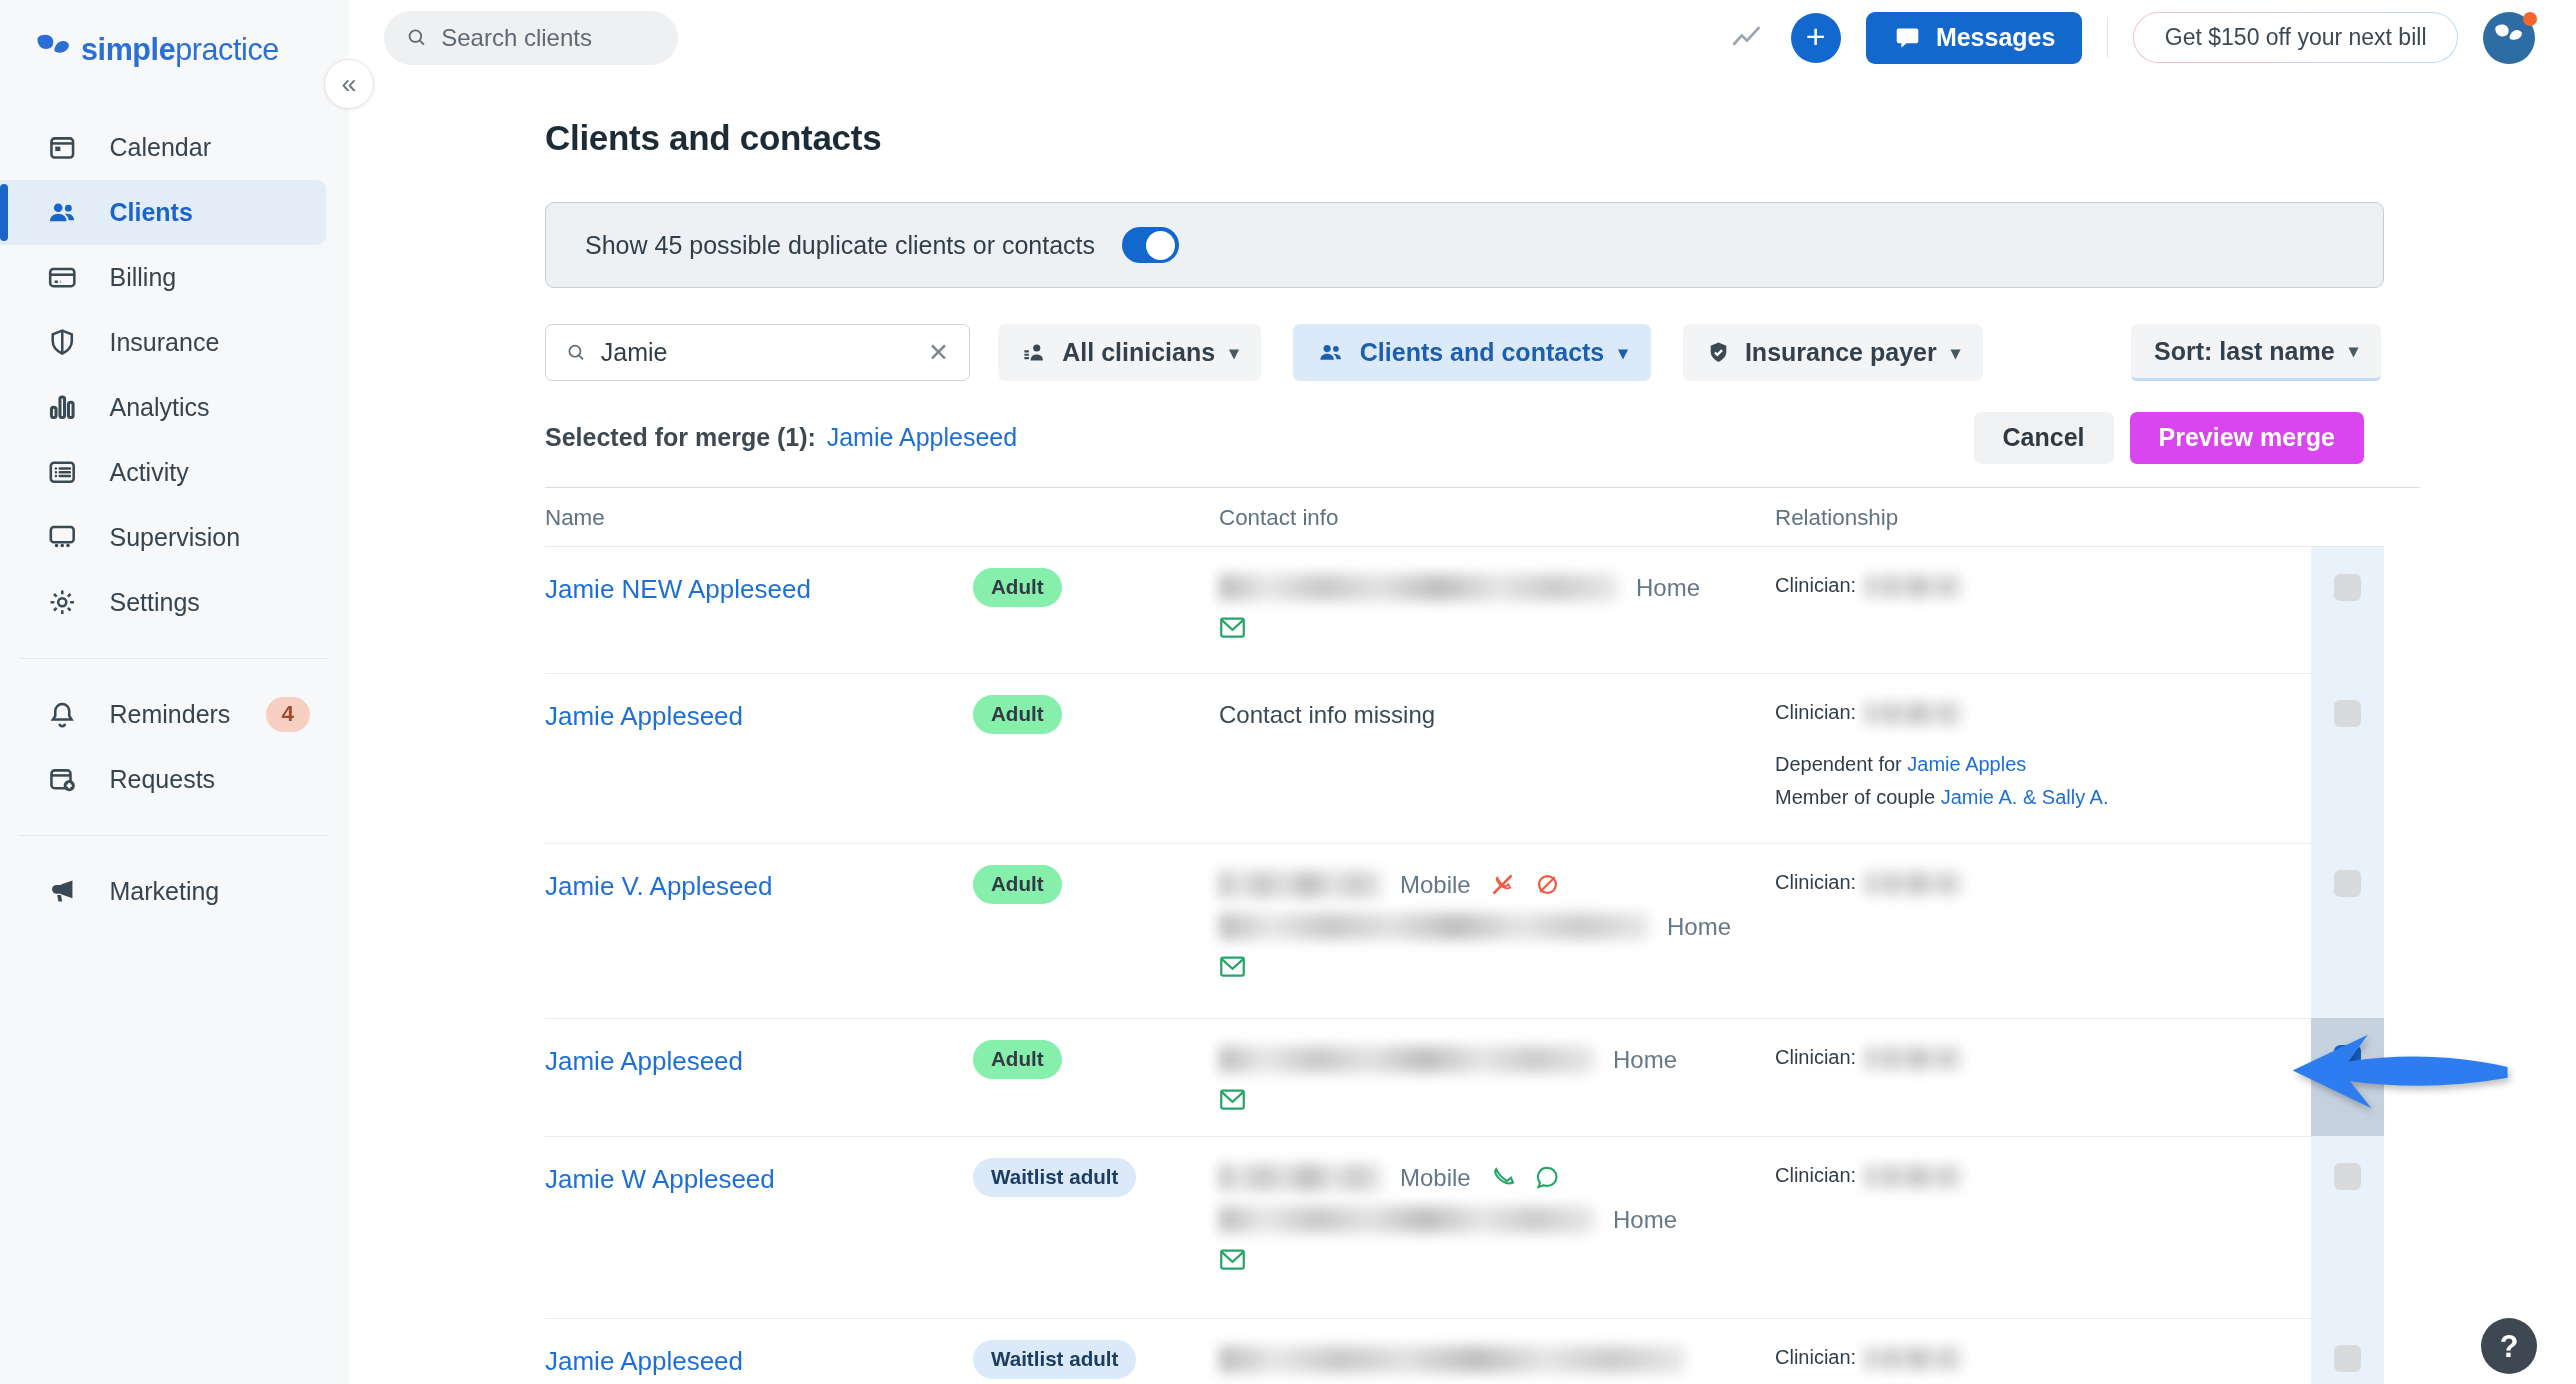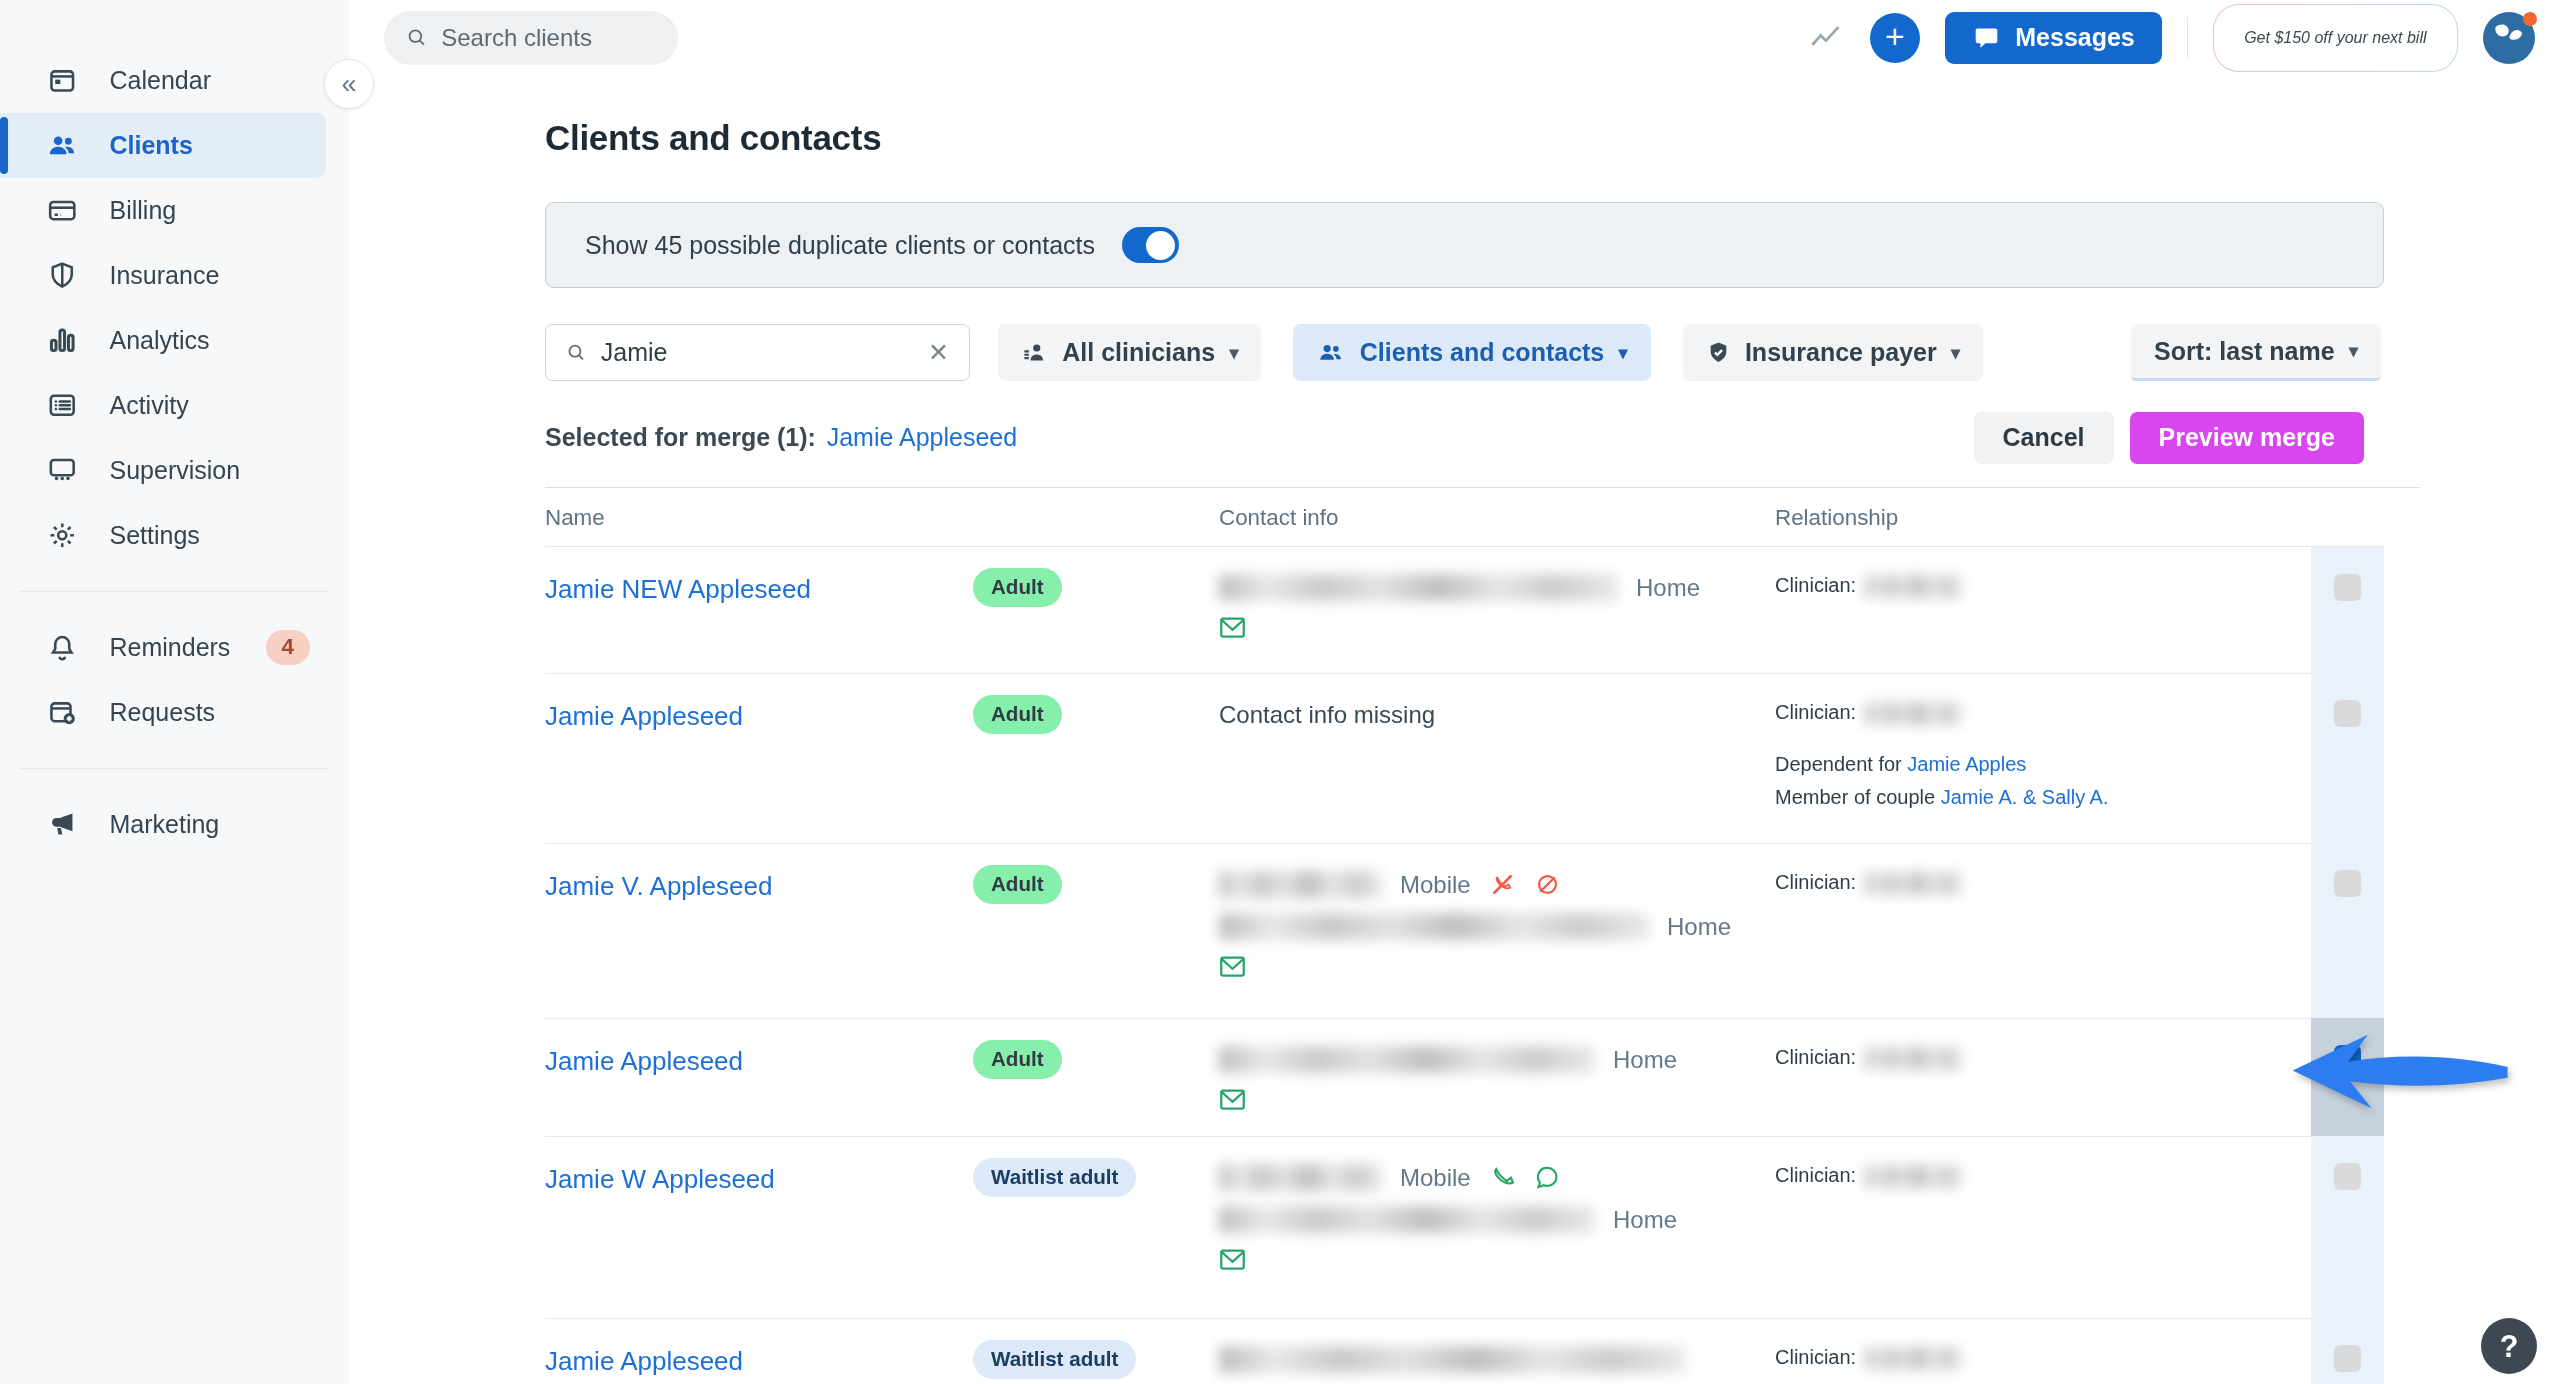--- a/index.html
+++ b/index.html
@@ -35,24 +35,24 @@
   .top-search input { border:none; outline:none; background:transparent; font-size:24px; color:#33414d; width:100%;
     font-family:"Liberation Sans", sans-serif; }
   .top-search input::placeholder { color:#5e6a73; }
   .top-right { margin-left:auto; display:flex; align-items:center; gap:25px; }
   .trend-icon { color:#9aa5ad; display:flex; }
   .plus-btn { width:50px; height:50px; border-radius:50%; background:#1368ce; color:#fff; font-size:34px; font-weight:400;
     display:flex; align-items:center; justify-content:center; cursor:pointer; line-height:1; padding-bottom:3.6px; }
   .messages-btn { display:flex; align-items:center; gap:14.3px; background:#1368ce; color:#fff; font-size:25px; font-weight:700;
     height:52px; padding:0 27px; border-radius:9px; cursor:pointer; }
   .top-divider { width:0.9px; height:41px; background:#e1e4e6; }
-  .promo-btn { height:68px; padding:0 30.5px; border-radius:26px; font-size:16px; color:#3c4852; background:
+  .promo-btn { height:51px; padding:0 30.5px; border-radius:26px; font-size:23px; color:#3c4852; background:
       linear-gradient(#fff,#fff) padding-box,
       linear-gradient(90deg,#f3bccb,#bcd9f2) border-box;
-    border:1.8px solid transparent; display:flex; align-items:center; cursor:pointer;font-style:italic; }
+    border:1.8px solid transparent; display:flex; align-items:center; cursor:pointer; }
   .avatar { position:relative; width:52px; height:52px; border-radius:50%; background:#2d6da3; display:flex;
     align-items:center; justify-content:center; cursor:pointer; }
   .avatar .dot { position:absolute; top:0px; right:-1.8px; width:14.3px; height:14.3px; border-radius:50%; background:#f4662d; }
 
   .content { padding:0 156px 0 196px; flex:1; }
   h1.page-title { margin-top:43px; font-size:35px; font-weight:700; color:#1d2b36; letter-spacing:-0.3px; }
 
   .dup-box { margin-top:44px; width:1839px; height:86px; background:#eef1f3; border:0.9px solid #c9cdd1; border-radius:9px;
     display:flex; align-items:center; padding:0 39px; gap:27px; }
   .dup-box .dup-label { font-size:25px; color:#2f3e4a; }
@@ -125,20 +125,27 @@
     color:#fff; font-size:30.5px; font-weight:700; display:flex; align-items:center; justify-content:center; cursor:pointer; z-index:8; }
 
   svg { display:block; }
 </style>
 </head>
 <body>
 
 <div class="screen">
 
   <aside class="sidebar">
+    <div class="logo">
+      <svg width="36" height="32" viewBox="0 0 24 22">
+        <path d="M3 1 C9 -1 13 3 11 8 C9 11 4 11 2 8 C0 5 0 2 3 1 Z" fill="#2a6fd3"></path>
+        <path d="M13 9 C14 4 19 3 21 5 C23 7 21 12 16 13 C13 13.5 12.5 12 13 9 Z" fill="#2a6fd3" transform="rotate(18 16 9)"></path>
+      </svg>
+      <div class="logo-text"><b>simple</b><span>practice</span></div>
+    </div>
     <div class="collapse-btn">«</div>
 
     <nav class="nav">
       <div class="nav-item">
         <span class="nicon">
           <svg width="30.5" height="30.5" viewBox="0 0 24 24" fill="none" stroke="currentColor" stroke-width="2">
               <rect x="3.5" y="5" width="17" height="15" rx="2.5"></rect>
               <path d="M3.5 9h17"></path>
               <rect x="6.5" y="11.5" width="4" height="3.5" fill="currentColor" stroke="none"></rect>
             </svg>

